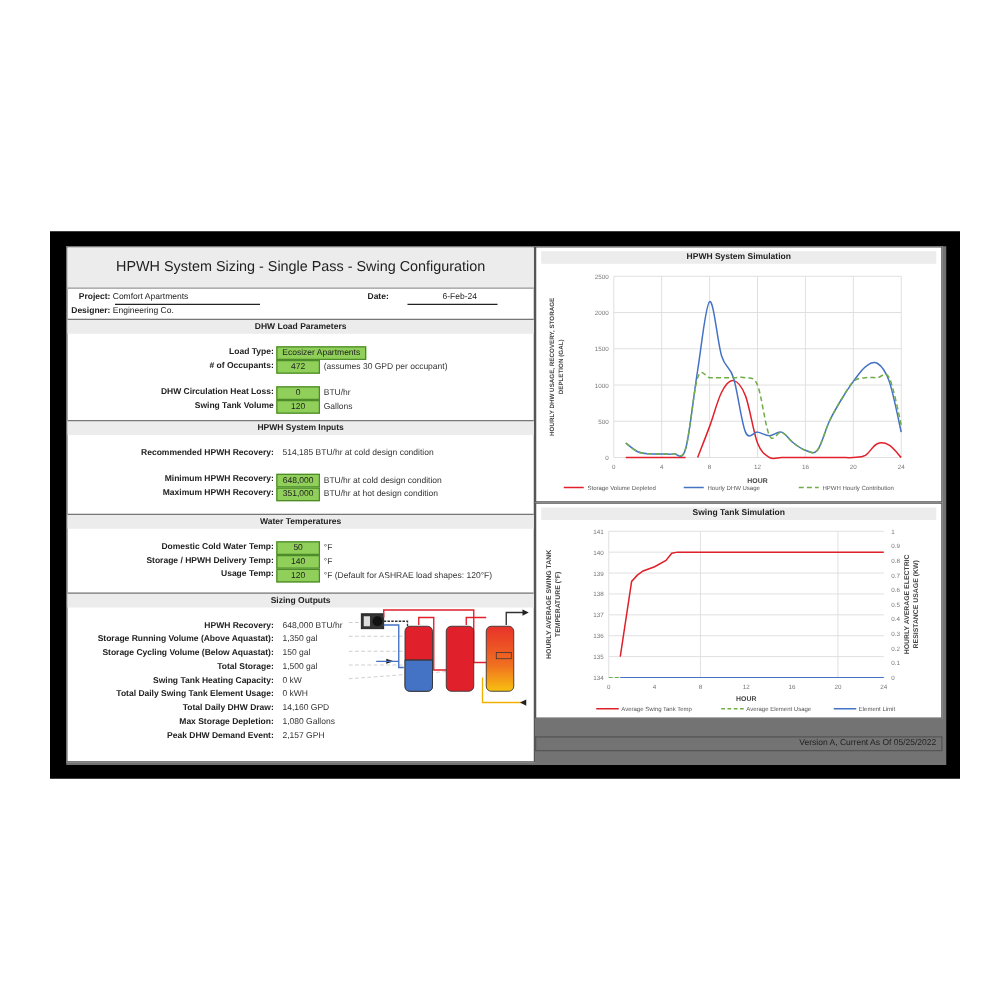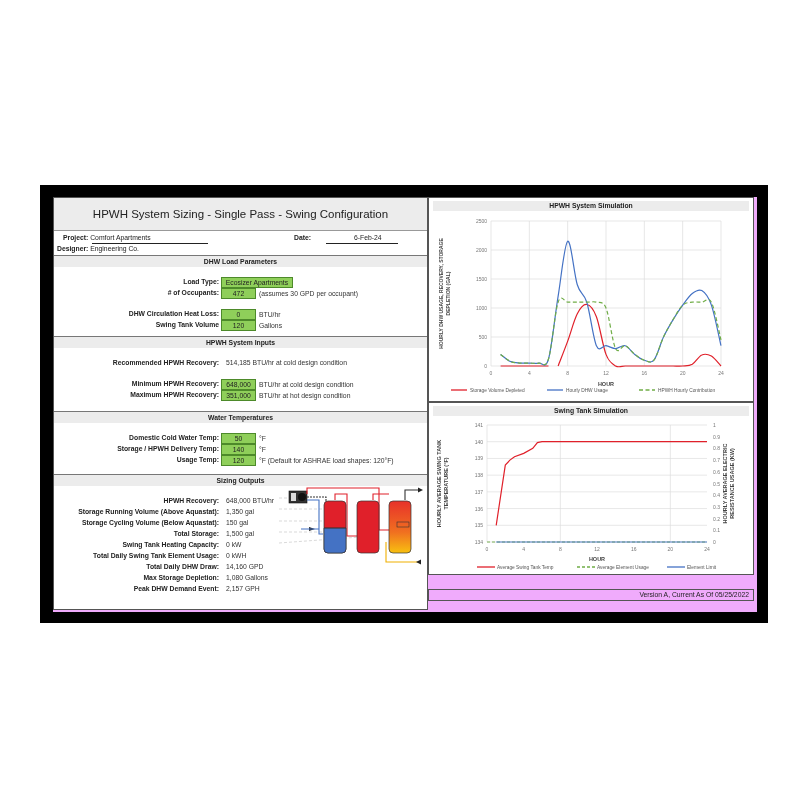--- a/index.html
+++ b/index.html
@@ -1,19 +1,19 @@
 <!DOCTYPE html>
 <html><head>
 <meta charset="utf-8">
 <style>
   * { box-sizing: border-box; margin: 0; padding: 0; }
   html, body { width: 800px; height: 800px; background: #ffffff; overflow: hidden; }
   body { font-family: "Liberation Sans", sans-serif; position: relative; }
   .frame { position: absolute; left: 40px; top: 185px; width: 728px; height: 438px; background: #000; }
-  .sheet { position: absolute; left: 13px; top: 12px; width: 704px; height: 415px; background: #f0abfc; }
+  .sheet { position: absolute; left: 13px; top: 12px; width: 704px; height: 415px; background: #737373; }
 
   
   .left { position: absolute; left: 0; top: 0; width: 375px; height: 413px; border: 1px solid #555; background:#fff; }
   .title-bar { height: 33px; background: #ececec; border-bottom: 1px solid #999; display:flex; align-items:center; justify-content:center; font-size: 11.5px; color:#222; }
   .info-row { position:absolute; font-size: 6.8px; color:#222; }
   .info-row b { font-weight: bold; }
   .uline { position:absolute; border-bottom: 1px solid #222; }
   .sec-head { position:absolute; left:0; width:373px; height:12px; background:#ececec; border-top:1px solid #777; font-size:6.8px; font-weight:bold; color:#222; display:flex; align-items:center; justify-content:center; }
   .lbl { position:absolute; font-size:6.8px; font-weight:bold; color:#222; text-align:right; white-space:nowrap; }
   .val { position:absolute; font-size:6.8px; color:#333; white-space:nowrap; }

